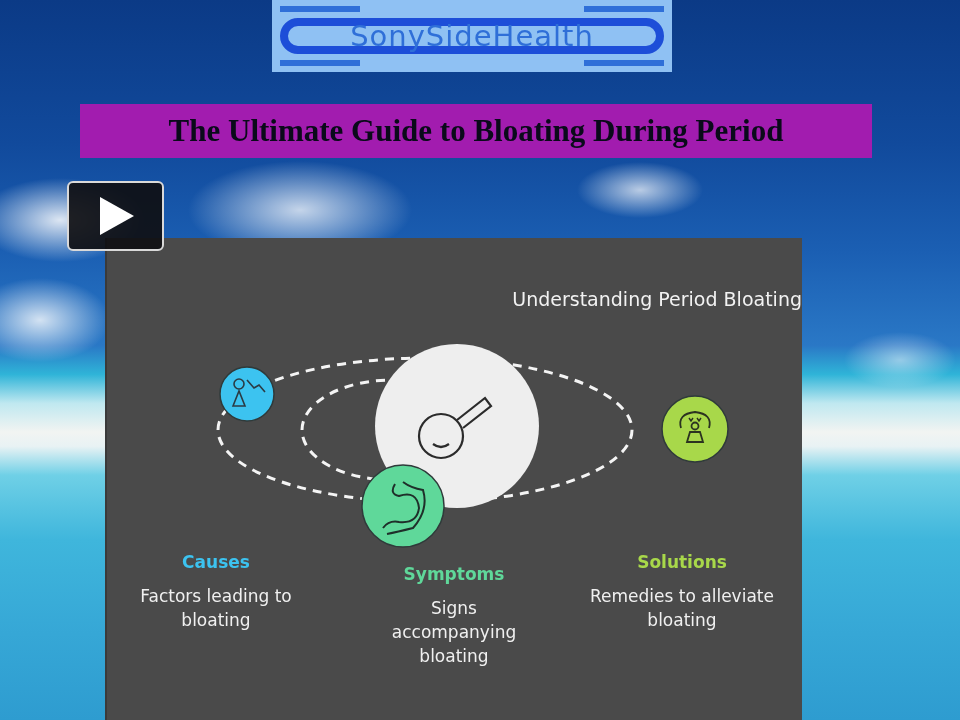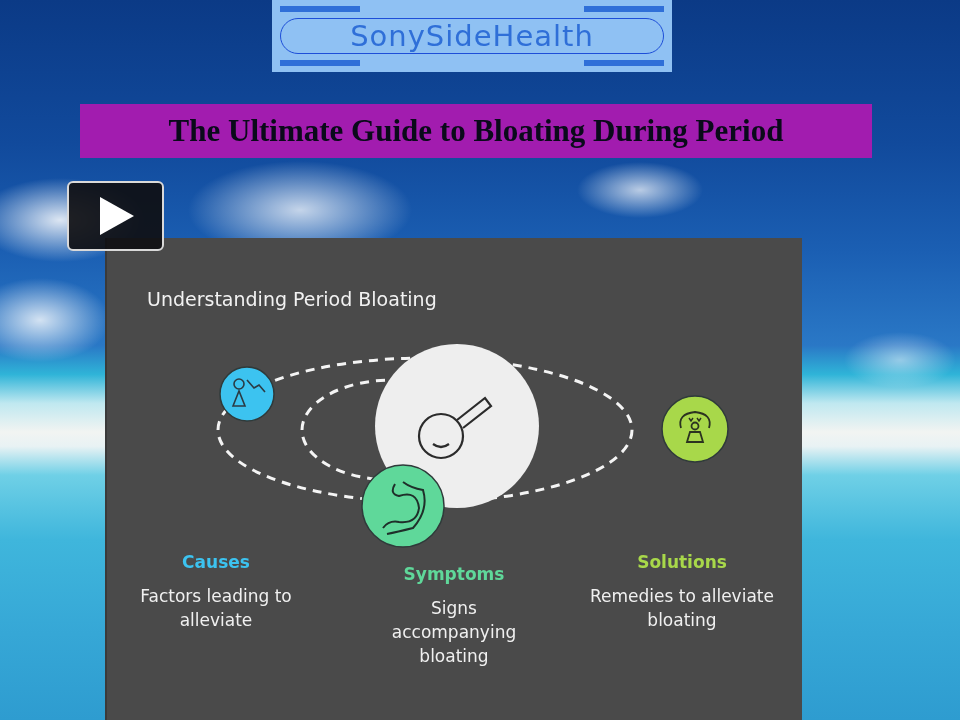--- a/index.html
+++ b/index.html
@@ -16,21 +16,21 @@
         #0b3a86 0%, #114a9c 20%, #1b5fb3 35%, #2a78c6 48%,
         #2fb4d8 52%, #bfe8f0 56%, #f2f4f2 60%, #e8f2f4 62%,
         #6fd0e6 66%, #3fb6dc 75%, #36a7d6 88%, #2e9cd0 100%);
   }
   .logo {
     position:absolute; left:272px; top:0; width:400px; height:72px;
     background:#8fc1f3; overflow:hidden;
   }
   .logo .pill {
     position:absolute; left:8px; top:18px; width:384px; height:36px;
-    border:1px solid #1d4ed8; border-radius:18px; box-sizing:border-box;
+    border:8px solid #1d4ed8; border-radius:18px; box-sizing:border-box;
     display:flex; align-items:center; justify-content:center;
   }
   .logo .pill span {
     color:#2f6fd8; font-size:29px; letter-spacing:1px;
     font-family:"DejaVu Sans", sans-serif;
   }
   .logo .deco {
     position:absolute; height:6px; background:#2f6fd8;
   }
   .title-bar {
@@ -43,21 +43,21 @@
   .play-btn {
     position:absolute; left:67px; top:181px; width:97px; height:70px;
     background:rgba(15,15,18,0.92); border:2px solid #d9d9d9; border-radius:6px;
     box-sizing:border-box; display:flex; align-items:center; justify-content:center;
   }
   .panel {
     position:absolute; left:105px; top:238px; width:695px; height:482px;
     background:#4a4a4a; border-left:2px solid #3a3a3a;
   }
   .panel-title {
-    position:absolute; left:0; right:0; top:50px; text-align:left;
+    position:absolute; left:0; right:0; top:50px; text-align:right;
     color:#f2f2f2; font-size:19px; font-family:"DejaVu Sans", sans-serif;padding-left:40px;
   }
   .diagram { position:absolute; left:0; top:0; }
   .col { position:absolute; text-align:center; color:#f0f0f0; font-family:"DejaVu Sans", sans-serif; }
   .col .head { font-weight:bold; font-size:17px; margin-bottom:12px; }
   .col .desc { font-size:17px; line-height:24px; }
 </style>
 </head>
 <body>
 
@@ -108,21 +108,21 @@
       <circle cx="588" cy="191" r="33" fill="#a8d84a" stroke="#2f3a3a" stroke-width="1.5"></circle>
       <path d="M574 190 Q570 176 588 174 Q606 176 602 190" fill="none" stroke="#2b3320" stroke-width="1.8"></path>
       <circle cx="588" cy="188" r="3.5" fill="none" stroke="#2b3320" stroke-width="1.8"></circle>
       <path d="M580 204 L583 194 L593 194 L596 204 Z" fill="none" stroke="#2b3320" stroke-width="1.8"></path>
       <path d="M582 180 L584 183 L586 180 M590 180 L592 183 L594 180" fill="none" stroke="#2b3320" stroke-width="1.4"></path>
     </g>
   </svg>
 
   <div class="col" style="left:4px; top:314px; width:210px;">
     <div class="head" style="color:#3cc3f0;">Causes</div>
-    <div class="desc">Factors leading to alleviate</div>
+    <div class="desc">Factors leading to bloating</div>
   </div>
   <div class="col" style="left:478px; top:314px; width:194px;">
     <div class="head" style="color:#a8d84a;">Solutions</div>
     <div class="desc">Remedies to alleviate bloating</div>
   </div>
   <div class="col" style="left:262px; top:326px; width:170px;">
     <div class="head" style="color:#5fd89a;">Symptoms</div>
     <div class="desc">Signs accompanying bloating</div>
   </div>
 </div>

